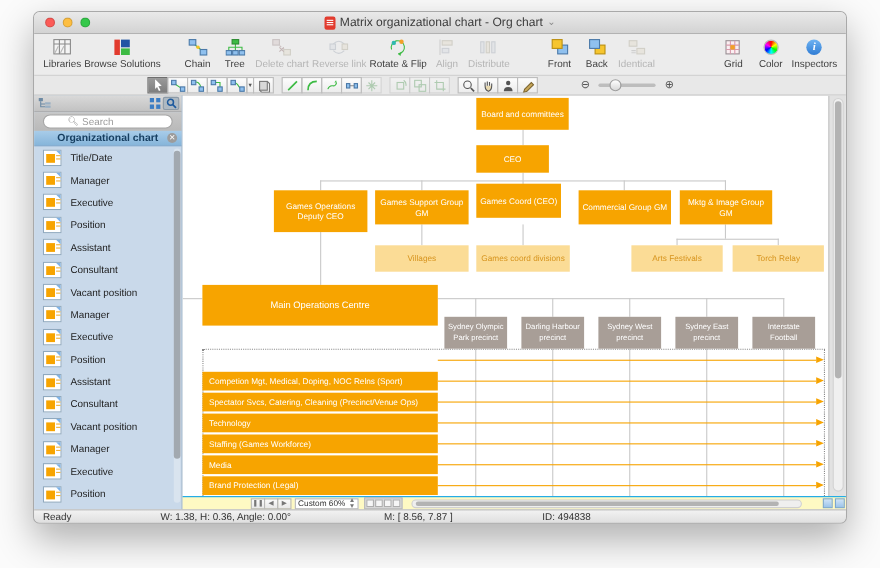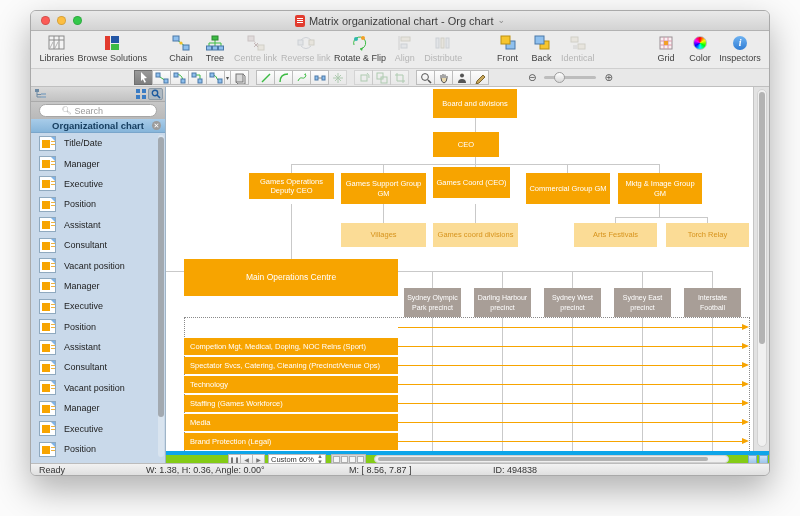--- a/index.html
+++ b/index.html
@@ -85,22 +85,22 @@
   .gbox { position:absolute; background:#a89e97; color:#fff; font-size:7px; line-height:1.3;
           display:flex; align-items:center; justify-content:center; text-align:center; padding:1px 2px; }
   .cline { position:absolute; background:#c9c9c9; }
   .mrow { position:absolute; left:18px; width:214px; height:17px; background:#f7a400; color:#fff;
           font-size:7.5px; display:flex; align-items:center; padding-left:6px; white-space:nowrap; overflow:hidden; }
   .mline { position:absolute; left:232px; width:344px; height:1px; background:#f7a400; }
   .marrow { position:absolute; left:576px; width:0; height:0; border-left:7px solid #f7a400;
             border-top:3.5px solid transparent; border-bottom:3.5px solid transparent; }
   .dotted { position:absolute; left:18px; top:230px; width:566px; height:136px; border:1px dotted #8a8a8a; }
   
-  .canvas-bottom { position:absolute; left:135px; top:440px; width:605px; height:12px; background:#84cc16;
-                   border-top:4px solid #0ea5e9; display:flex; align-items:center; font-size:8px; color:#555; }
+  .canvas-bottom { position:absolute; left:135px; top:440px; width:605px; height:12px; background:#fef9c3;
+                   border-top:1px solid #0ea5e9; display:flex; align-items:center; font-size:8px; color:#555; }
   .cb-btn { width:13px; height:10px; border:1px solid #b9b9b9; background:linear-gradient(#fbfbfb,#e8e8e8);
             display:flex; align-items:center; justify-content:center; font-size:6px; color:#777; margin-right:-1px; }
   .zcombo { height:10px; border:1px solid #b9b9b9; background:#fff; display:flex; align-items:center;
             padding:0 2px; margin-left:4px; gap:3px; }
   .zcombo .zt{font-size:7.5px; color:#333; white-space:nowrap;}
   .zcombo .st{font-size:6px; color:#777;}
   .ptabs { display:flex; margin-left:5px; border:1px solid #b9b9b9; background:#d8d8d8; padding:1px; gap:1px; }
   .ptab { width:7px; height:7px; background:#f6f6f6; border:1px solid #aeaeae; }
   .hsb { position:relative; margin-left:8px; width:355px; height:8px; background:#efefef; border:1px solid #d0d0d0; border-radius:4px; }
   .hsb .th{position:absolute; left:3px; top:1px; width:330px; height:4px; background:#b3b3b3; border-radius:3px;}
@@ -178,21 +178,21 @@
     </div>
     <div class="tb dis">
       <span class="ic">
         <svg width="18" height="16">
             <path d="M4 4 L14 12" stroke="#d06060" stroke-dasharray="2 2" fill="none"></path>
             <rect x="1" y="1" width="6" height="5" fill="#e8b7b7" stroke="#b07070"></rect>
             <rect x="11" y="10" width="6" height="5" fill="#f0d890" stroke="#b09a50"></rect>
             <path d="M7 12 L11 8 M7 8 L11 12" stroke="#c04040"></path>
           </svg>
       </span>
-        <span class="lb">Centre link</span>
+        <span class="lb">Delete chart</span>
     </div>
     <div class="tb dis">
       <span class="ic">
         <svg width="18" height="16">
             <path d="M4 5 Q9 0 14 5 M4 11 Q9 16 14 11" stroke="#7f9fd0" fill="none"></path>
             <rect x="1" y="5" width="5" height="5" fill="#c8d8f0" stroke="#7f9fd0"></rect>
             <rect x="12" y="5" width="5" height="5" fill="#f0d890" stroke="#b09a50"></rect>
           </svg>
       </span>
         <span class="lb">Reverse link</span>
@@ -612,23 +612,23 @@
     <div class="mline" style="top:335px"></div>
     <div class="mline" style="top:354px"></div>
     <div class="marrow" style="top:237px"></div>
     <div class="marrow" style="top:256px"></div>
     <div class="marrow" style="top:275px"></div>
     <div class="marrow" style="top:294px"></div>
     <div class="marrow" style="top:313px"></div>
     <div class="marrow" style="top:332px"></div>
     <div class="marrow" style="top:351px"></div>
 
-    <div class="obox" style="left:267px;top:2px;width:84px;height:29px">Board and divisions</div>
+    <div class="obox" style="left:267px;top:2px;width:84px;height:29px">Board and committees</div>
     <div class="obox" style="left:267px;top:45px;width:66px;height:25px">CEO</div>
-    <div class="obox" style="left:83px;top:86px;width:85px;height:26px">Games Operations Deputy CEO</div>
+    <div class="obox" style="left:83px;top:86px;width:85px;height:38px">Games Operations Deputy CEO</div>
     <div class="obox" style="left:175px;top:86px;width:85px;height:31px">Games Support Group GM</div>
     <div class="obox" style="left:267px;top:80px;width:77px;height:31px">Games Coord (CEO)</div>
     <div class="obox" style="left:360px;top:86px;width:84px;height:31px">Commercial Group GM</div>
     <div class="obox" style="left:452px;top:86px;width:84px;height:31px">Mktg &amp; Image Group GM</div>
     <div class="lbox" style="left:175px;top:136px;width:85px;height:24px">Villages</div>
     <div class="lbox" style="left:267px;top:136px;width:85px;height:24px">Games coord divisions</div>
     <div class="lbox" style="left:408px;top:136px;width:83px;height:24px">Arts Festivals</div>
     <div class="lbox" style="left:500px;top:136px;width:83px;height:24px">Torch Relay</div>
     <div class="obox" style="left:18px;top:172px;width:214px;height:37px;font-size:8.5px">Main Operations Centre</div>
     <div class="gbox" style="left:238px;top:201px;width:57px;height:29px">Sydney Olympic Park precinct</div>

